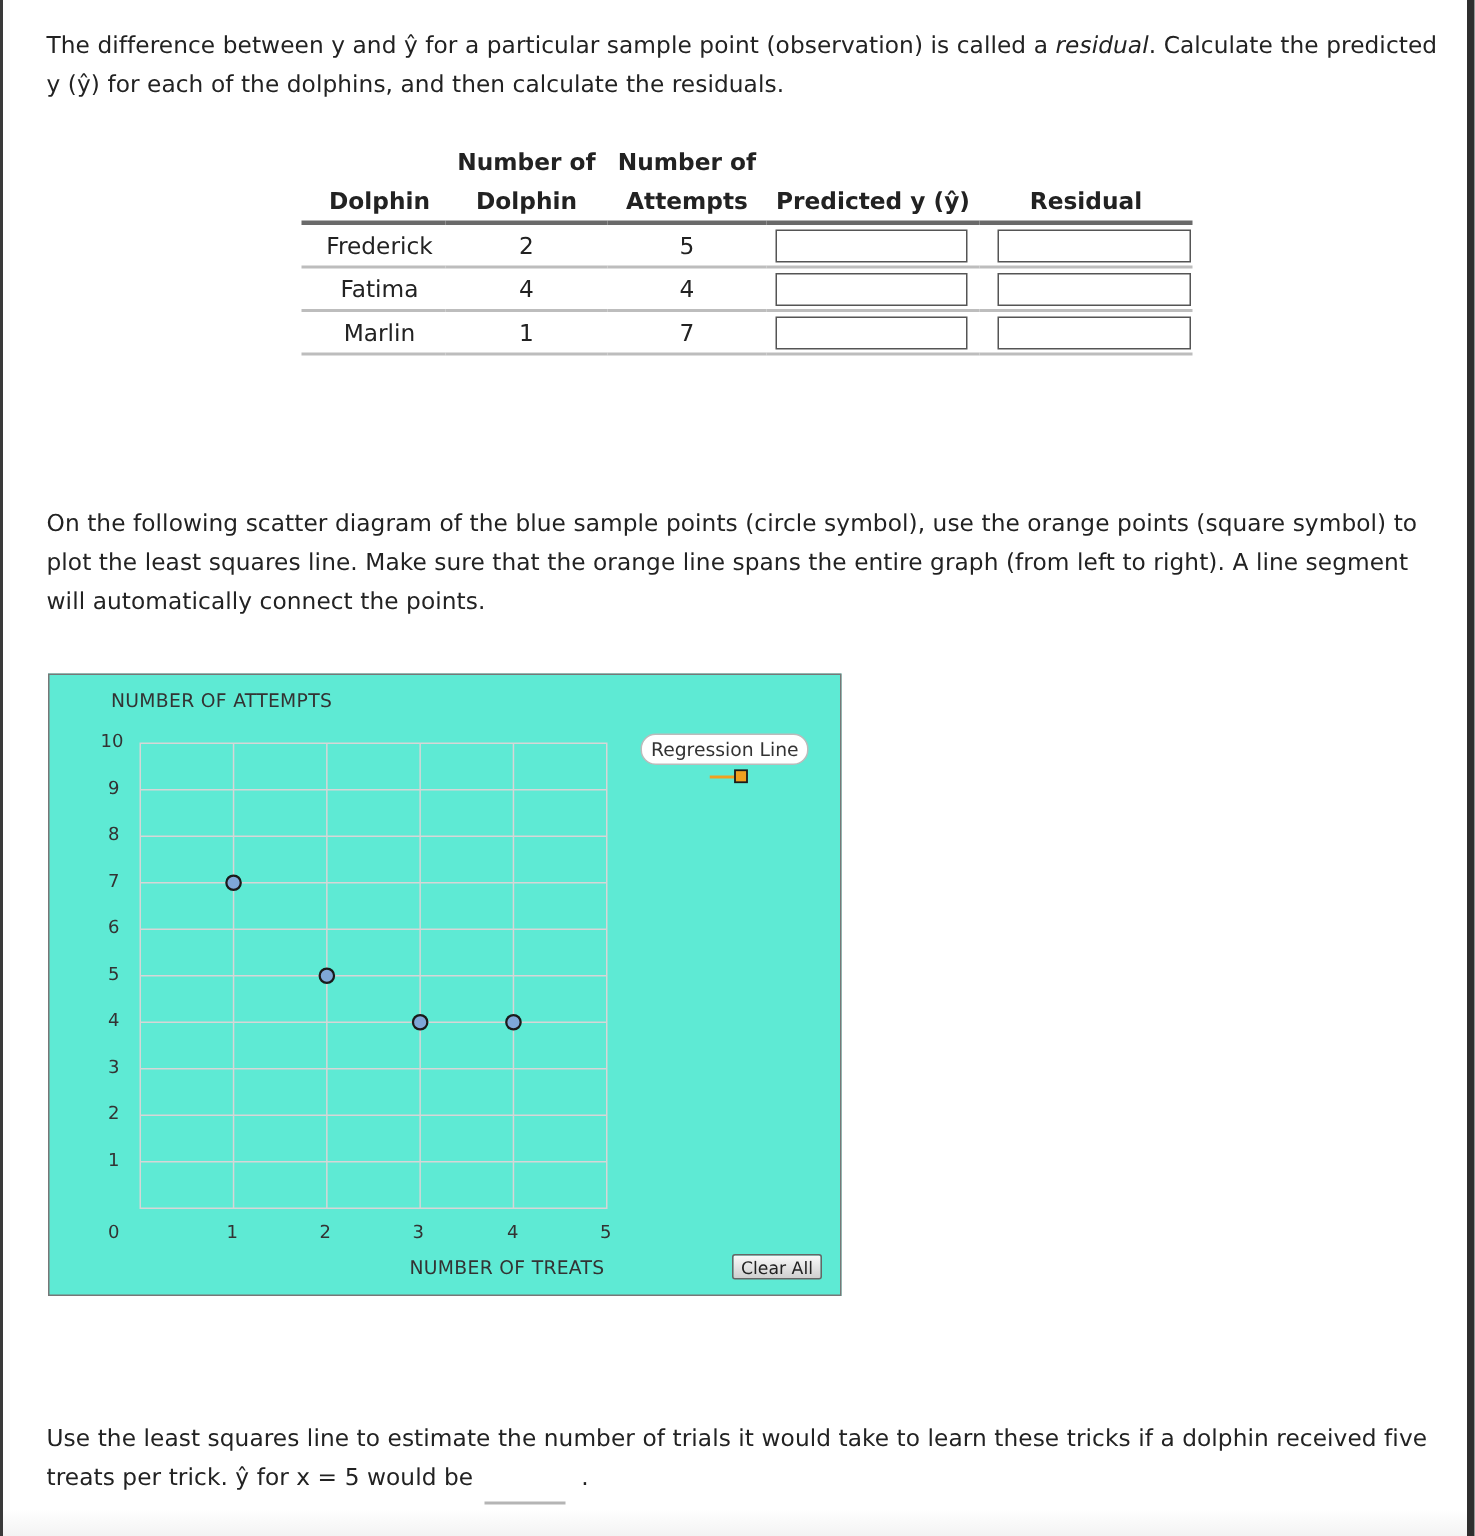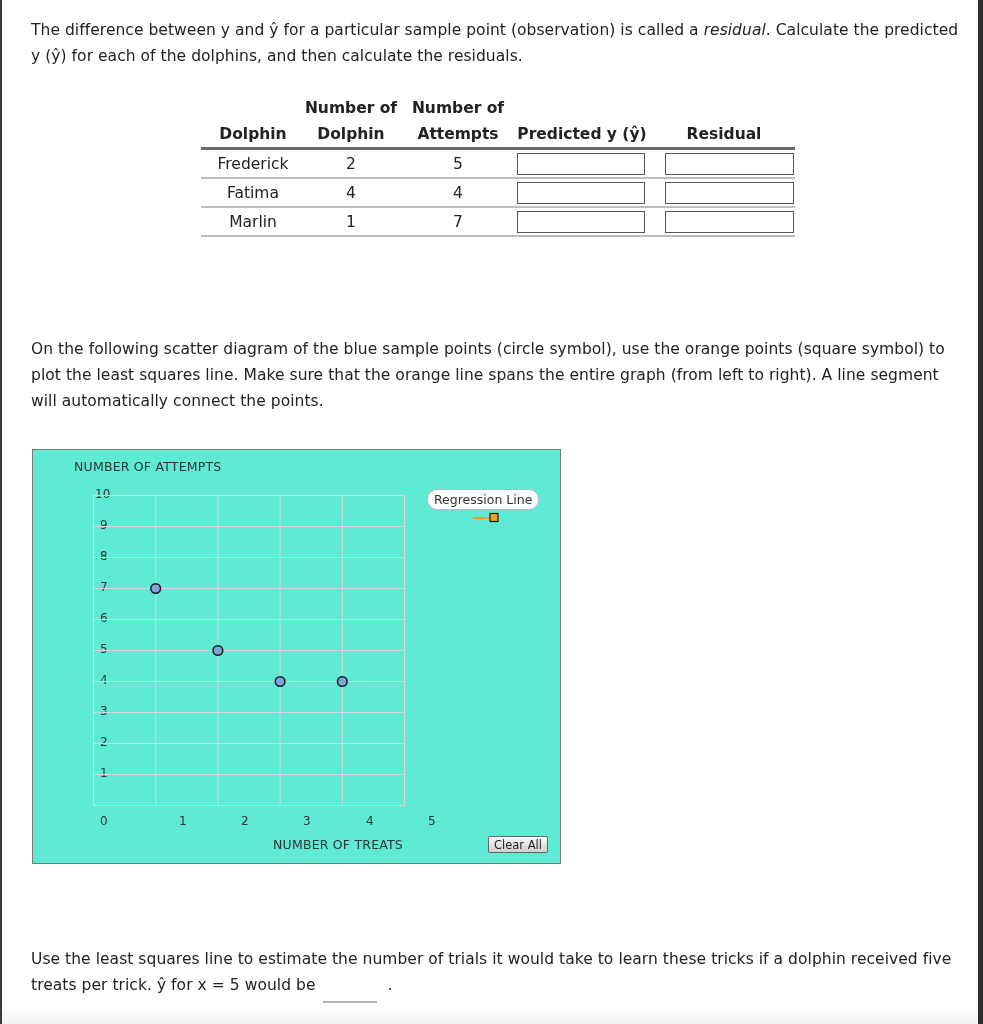--- a/index.html
+++ b/index.html
@@ -39,21 +39,21 @@
   .inbox.res { width: 127px; margin-left: 12px; }
 
   
   .graph-box {
     position: absolute; left: 32px; top: 449px; width: 527px; height: 413px;
     border: 1.5px solid #777; background: #5eead4;
     font-family: "DejaVu Sans", sans-serif; color: #333;
   }
   .ylabel-title { position: absolute; left: 41px; top: 9px; font-size: 12.5px; letter-spacing: 0.2px; }
   .xlabel-title { position: absolute; left: 240px; top: 387px; font-size: 12.5px; letter-spacing: 0.2px; }
-  .tick { position: absolute; font-size: 12px; color: #333; margin-left: 28px; }
+  .tick { position: absolute; font-size: 12px; color: #333; }
   .grid-svg { position: absolute; left: 0; top: 0; }
   .legend-pill {
     position: absolute; left: 394px; top: 39px; height: 19px; padding: 0 6px;
     border: 1px solid #bbb; border-radius: 10px; font-size: 12.5px; line-height: 19px; color: #333;
     background: #fff;
   }
   .legend-swatch { position: absolute; left: 440px; top: 62px; width: 30px; height: 12px; }
   .clear-btn {
     position: absolute; left: 455px; top: 386px; height: 17px; padding: 0 5px;
     font-size: 11.5px; line-height: 17px; color: #222; font-family: "DejaVu Sans", sans-serif;

